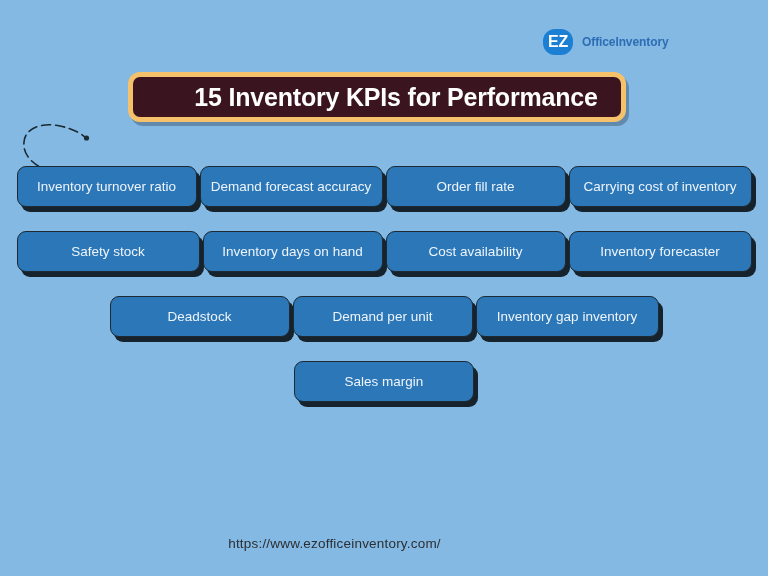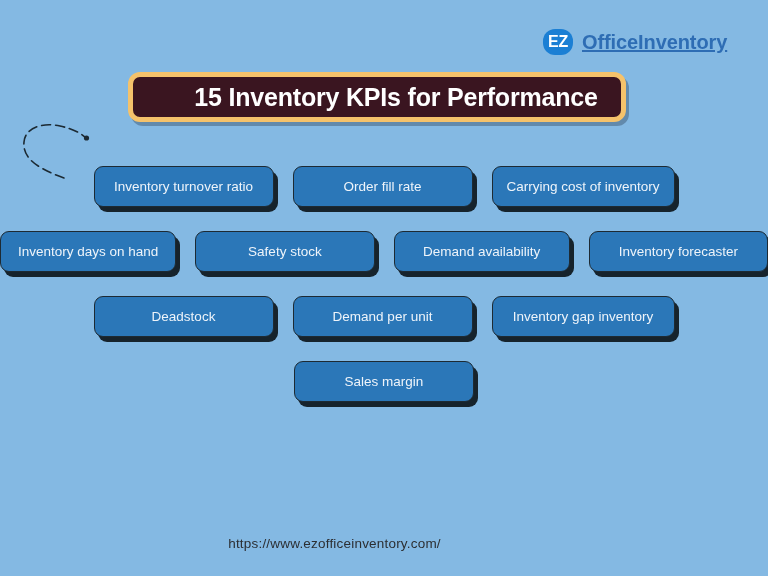--- a/index.html
+++ b/index.html
@@ -40,25 +40,24 @@
     font-size: 16px;
     font-weight: bold;
     letter-spacing: -0.3px;
     display: flex;
     align-items: center;
     justify-content: center;
     line-height: 1;
   }
   .brand-name {
     color: #2e6db4;
-    font-size: 20px;
+    font-size: 12px;
     font-weight: bold;
     letter-spacing: -0.1px;
     line-height: 1;
-    text-decoration: underline;
   }
 
   
   .title-banner {
     position: absolute;
     left: 128px;
     top: 72px;
     width: 498px;
     height: 50px;
     box-sizing: border-box;
@@ -92,21 +91,21 @@
   
   .rows {
     position: absolute;
     left: 0;
     top: 166px;
     width: 768px;
   }
   .kpi-row {
     display: flex;
     justify-content: center;
-    gap: 19px;
+    gap: 3px;
     margin-bottom: 24px;
   }
   .kpi-box {
     box-sizing: border-box;
     height: 41px;
     background: #2b77b8;
     border: 1.5px solid #1d2a33;
     border-radius: 9px;
     box-shadow: 4px 5px 0 #16232c;
     display: flex;
@@ -149,28 +148,29 @@
 
   <svg class="swoosh" viewBox="0 0 96 74">
     <path d="M48 62 C 26 54, 6 44, 8 26 C 9 12, 26 6, 44 10 C 58 13, 66 18, 70 22" fill="none" stroke="#1c2a33" stroke-width="1.6" stroke-linecap="round" stroke-dasharray="9 5"></path>
     <circle cx="70.5" cy="22" r="2.6" fill="#1c2a33"></circle>
   </svg>
 
   <div class="rows">
 
     <div class="kpi-row">
       <div class="kpi-box w-wide">Inventory turnover ratio</div>
+      <div class="kpi-box w-wider">Demand forecast accuracy</div>
       <div class="kpi-box w-wide">Order fill rate</div>
       <div class="kpi-box w-wider">Carrying cost of inventory</div>
     </div>
 
     <div class="kpi-row">
+      <div class="kpi-box w-wider">Safety stock</div>
       <div class="kpi-box w-wide">Inventory days on hand</div>
-      <div class="kpi-box w-wider">Safety stock</div>
-      <div class="kpi-box w-wide">Demand availability</div>
+      <div class="kpi-box w-wide">Cost availability</div>
       <div class="kpi-box w-wider">Inventory forecaster</div>
     </div>
 
     <div class="kpi-row">
       <div class="kpi-box w-wide">Deadstock</div>
       <div class="kpi-box w-wide">Demand per unit</div>
       <div class="kpi-box w-wider">Inventory gap inventory</div>
     </div>
 
 

